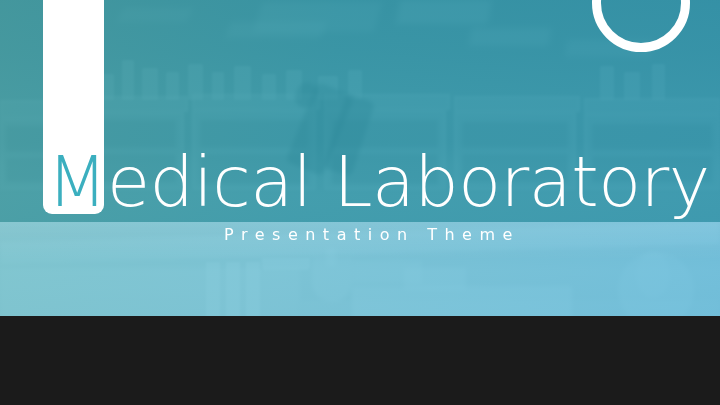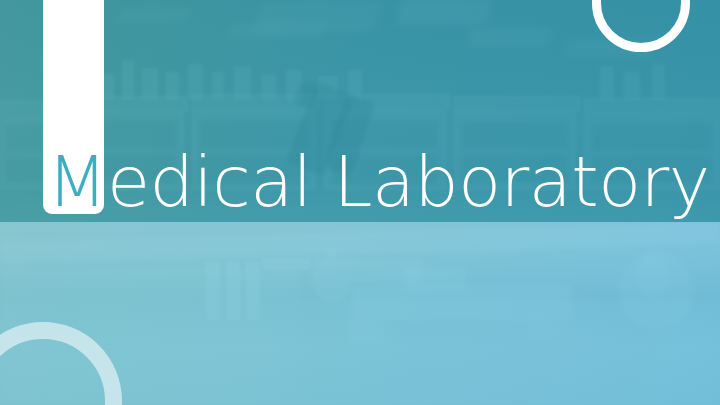--- a/index.html
+++ b/index.html
@@ -3,21 +3,21 @@
 <meta charset="utf-8">
 <style>
   html, body {
     margin: 0;
     padding: 0;
     background: #1b1b1b;
   }
   #slide {
     position: relative;
     width: 720px;
-    height: 405px;
+    height: 316px;
     overflow: hidden;
     font-family: "Liberation Sans", sans-serif;
     background: #3f9aa2;
   }
 
   
   .photo-layer {
     position: absolute;
     inset: 0;
     overflow: hidden;
@@ -277,14 +277,15 @@
 
   <div class="ring ring-bl"></div>
   <div class="ring ring-tr"></div>
 
   <div class="accent-bar"></div>
 
   <div class="title-row">
     <h1 class="title"><span class="m-initial">M</span><span>edical Laboratory</span></h1>
   </div>
 
+  <div class="subtitle">Presentation Theme</div>
 
 </div>
 
 </body></html>

